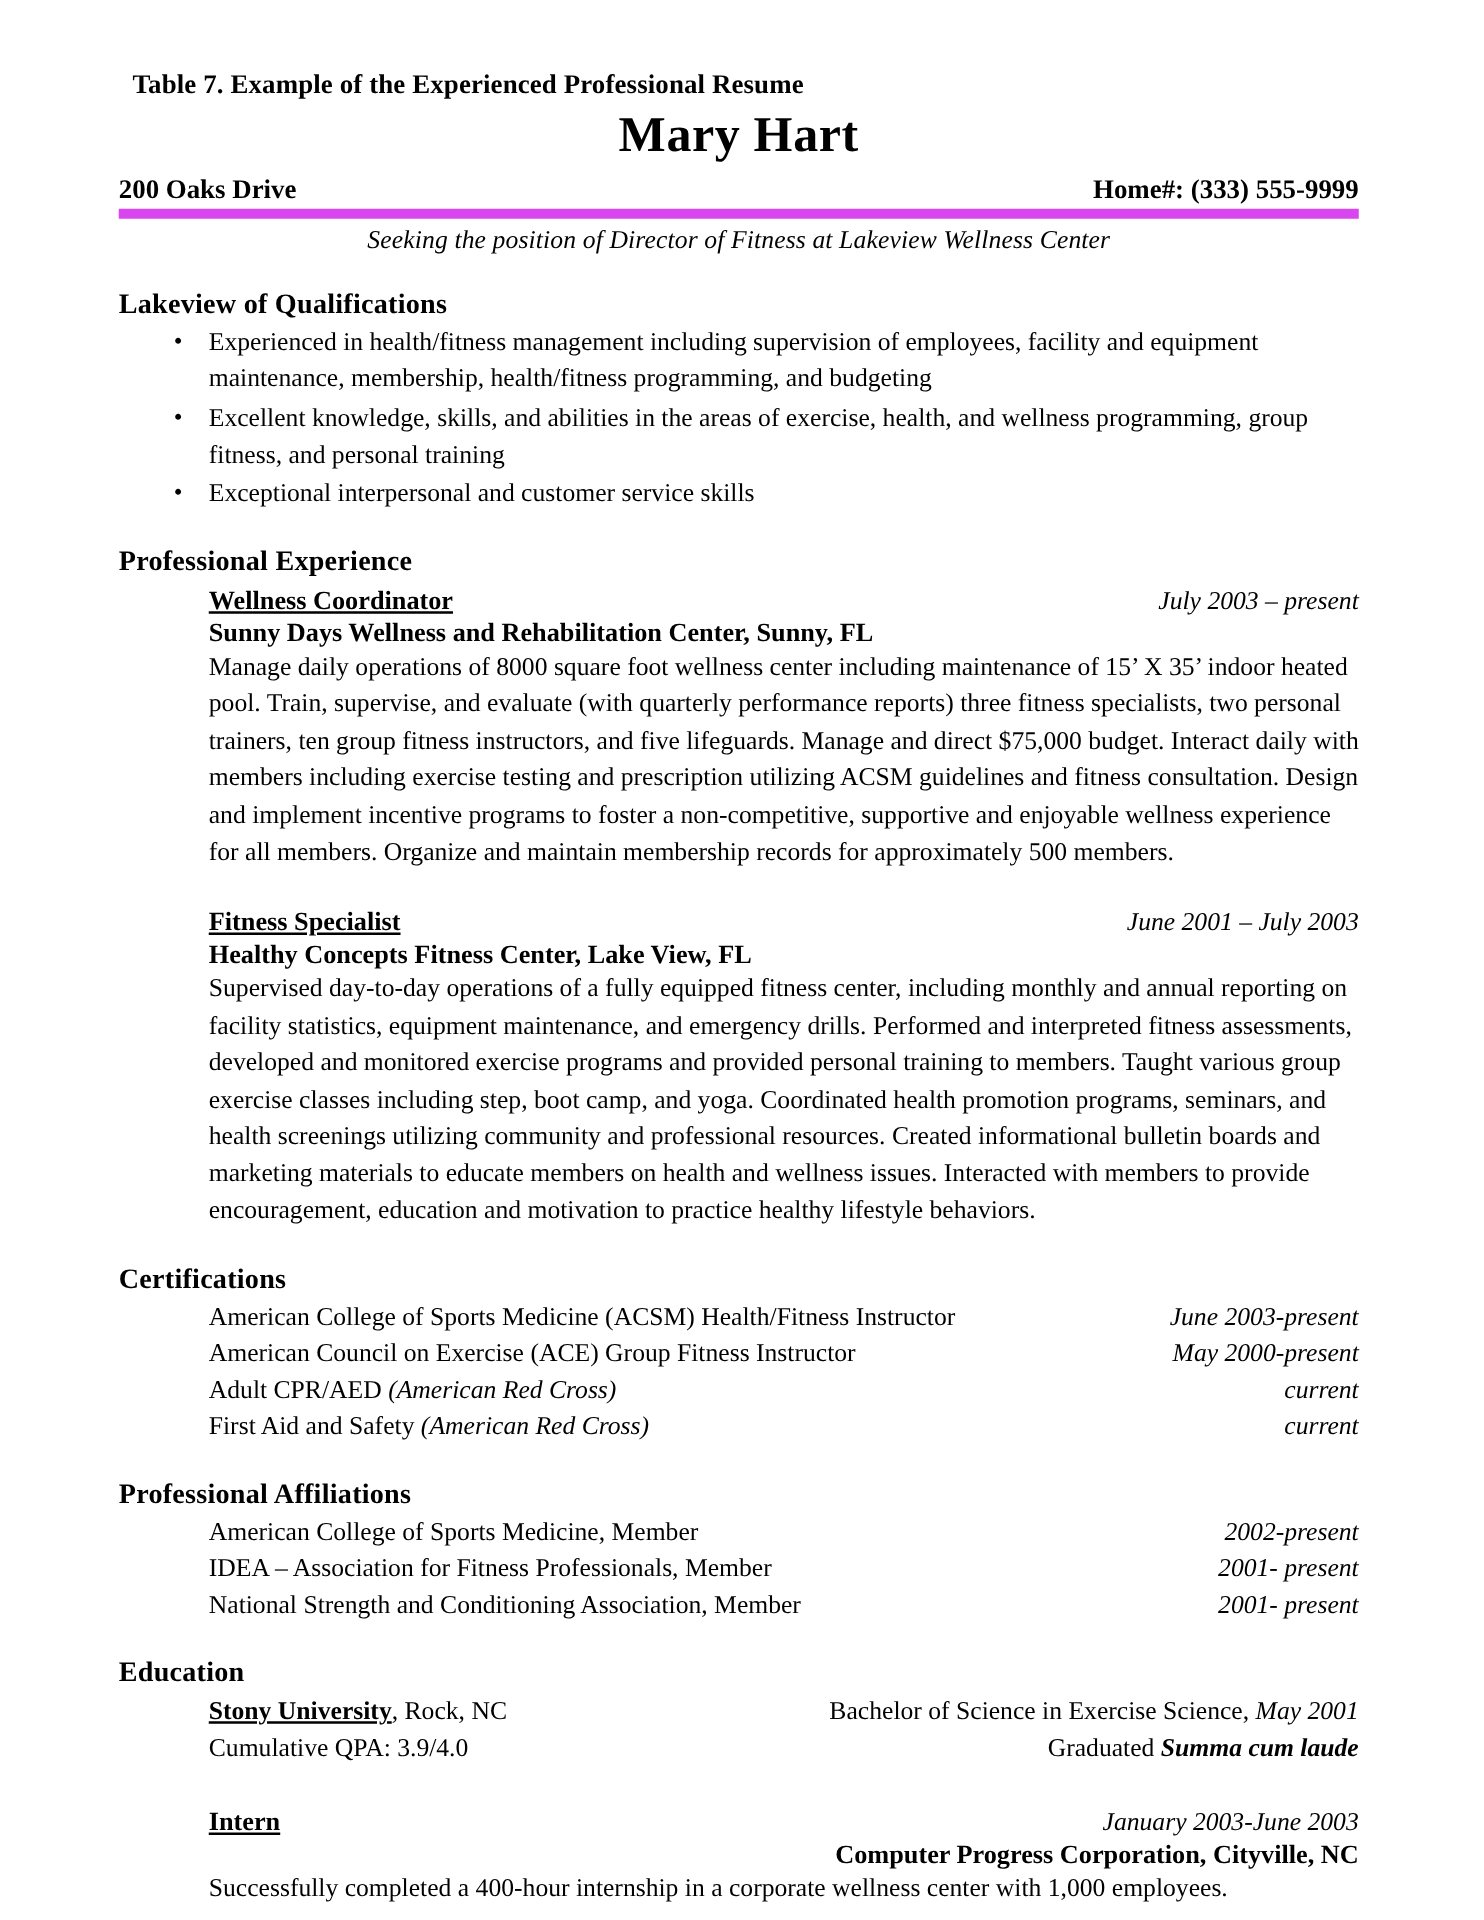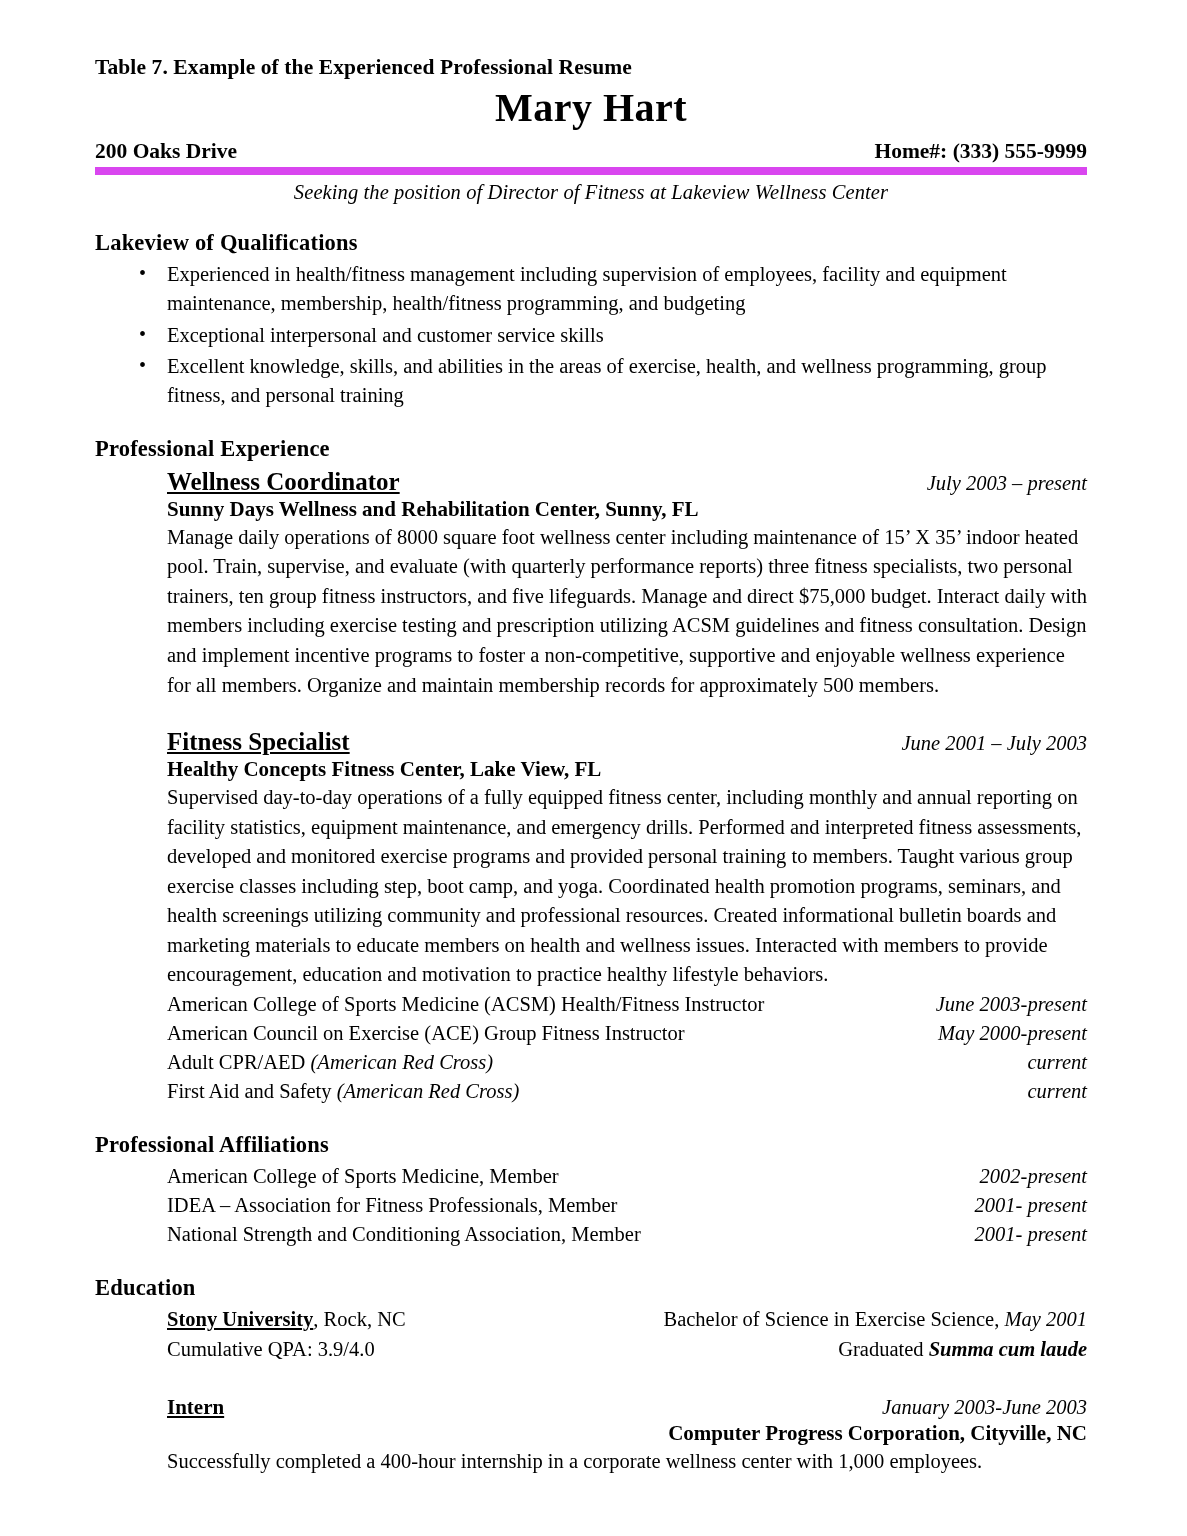--- a/index.html
+++ b/index.html
@@ -17,21 +17,21 @@
     position: relative;
     width: 1187px;
     min-height: 1536px;
     box-sizing: border-box;
     padding: 55px 100px 30px 95px;
   }
   .table-caption {
     font-size: 21.5px;
     font-weight: bold;
     letter-spacing: 0.1px;
-    margin: 0 0 4px 0;
+    margin: 0 0 4px 11px;
   }
   .name {
     text-align: center;
     font-size: 40px;
     font-weight: bold;
     letter-spacing: 0.5px;
     margin: 2px 0 6px 0;
   }
   .contact-block {
     position: relative;
@@ -83,21 +83,21 @@
     font-size: 20px;
   }
   .job { margin-left: 72px; margin-top: 6px; }
   .job + .job { margin-top: 28px; }
   .job-head {
     display: flex;
     justify-content: space-between;
     align-items: baseline;
   }
   .job-title {
-    font-size: 25px;
+    font-size: 21px;
     font-weight: bold;
     text-decoration: underline;
     text-underline-offset: 2px;
   }
   .job-dates {
     font-size: 20.5px;
     font-style: italic;
     white-space: nowrap;
     padding-left: 20px;
   }
@@ -171,22 +171,22 @@
       <span class="contact-center">&nbsp;</span>
       <span class="contact-right">Home#: (333) 555-9999</span>
     </div>
   </div>
 
   <div class="objective">Seeking the position of Director of Fitness at Lakeview Wellness Center</div>
 
   <h2 class="section">Lakeview of Qualifications</h2>
   <ul class="bullets">
     <li>Experienced in health/fitness management including supervision of employees, facility and equipment maintenance, membership, health/fitness programming, and budgeting</li>
+    <li>Excellent knowledge, skills, and abilities in the areas of exercise, health, and wellness programming, group fitness, and personal training</li>
     <li>Exceptional interpersonal and customer service skills</li>
-    <li>Excellent knowledge, skills, and abilities in the areas of exercise, health, and wellness programming, group fitness, and personal training</li>
   </ul>
 
   <h2 class="section">Professional Experience</h2>
 
   <div class="job">
     <div class="job-head">
       <span class="job-title">Wellness Coordinator</span>
       <span class="job-dates">July 2003 – present</span>
     </div>
     <div class="job-employer">Sunny Days Wellness and Rehabilitation Center, Sunny, FL</div>
@@ -195,20 +195,21 @@
 
   <div class="job">
     <div class="job-head">
       <span class="job-title">Fitness Specialist </span>
       <span class="job-dates">June 2001 – July 2003</span>
     </div>
     <div class="job-employer">Healthy Concepts Fitness Center, Lake View, FL</div>
     <div class="job-desc">Supervised day-to-day operations of a fully equipped fitness center, including monthly and annual reporting on facility statistics, equipment maintenance, and emergency drills.  Performed and interpreted fitness assessments, developed and monitored exercise programs and provided personal training to members.  Taught various group exercise classes including step, boot camp, and yoga.  Coordinated health promotion programs, seminars, and health screenings utilizing community and professional resources. Created informational bulletin boards and marketing materials to educate members on health and wellness issues. Interacted with members to provide encouragement, education and motivation to practice healthy lifestyle behaviors.</div>
   </div>
 
+  <h2 class="section">Certifications</h2>
   <div class="listing">
     <span class="lt"><span>American College of Sports Medicine (ACSM) Health/Fitness Instructor</span><em></em></span>
     <span class="rt">June 2003-present</span>
   </div>
   <div class="listing">
     <span class="lt"><span>American Council on Exercise (ACE) Group Fitness Instructor</span><em></em></span>
     <span class="rt">May 2000-present</span>
   </div>
   <div class="listing">
     <span class="lt"><span>Adult CPR/AED </span><em>(American Red Cross)</em></span>

